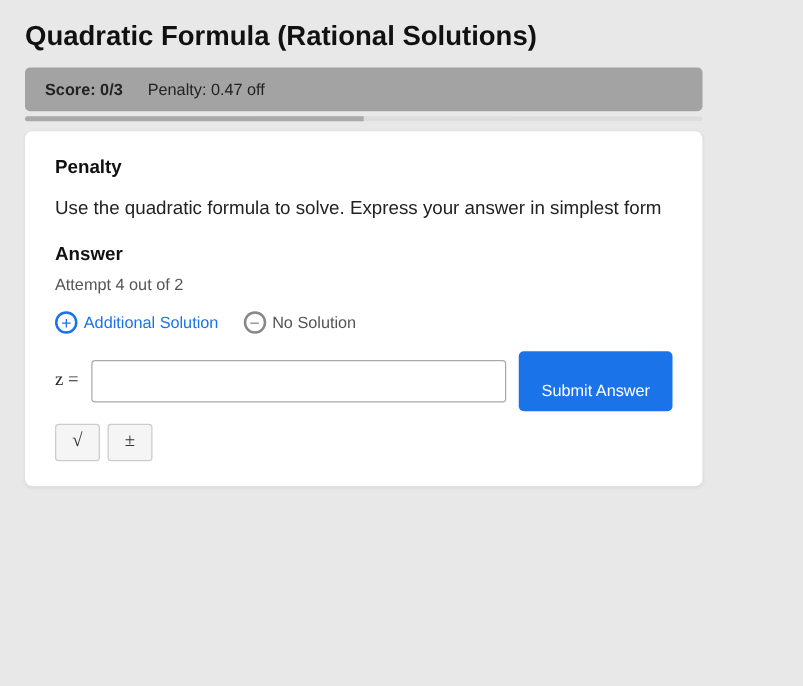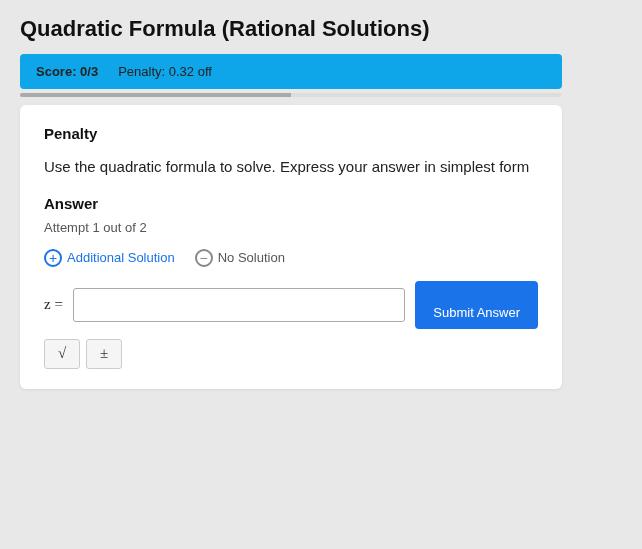--- a/index.html
+++ b/index.html
@@ -17,21 +17,21 @@
       min-height: 549px;
     }
     .page-title {
       font-size: 22px;
       font-weight: bold;
       font-family: Arial, sans-serif;
       color: #111;
       margin-bottom: 12px;
     }
     .score-bar {
-      background: #0ea5e9;
+      background: #a3a3a3;
       border-radius: 4px;
       padding: 10px 16px;
       display: flex;
       align-items: center;
       gap: 20px;
       margin-bottom: 4px;
     }
     .score-label {
       font-size: 13px;
       font-weight: bold;
@@ -221,35 +221,35 @@
     }
   </style>
 </head>
 <body>
 
 <div class="page-wrapper">
   <div class="page-title">Quadratic Formula (Rational Solutions)</div>
 
   <div class="score-bar">
     <span class="score-label">Score: 0/3</span>
-    <span class="penalty-label">Penalty: 0.32 off</span>
+    <span class="penalty-label">Penalty: 0.47 off</span>
   </div>
   <div class="progress-bar-container">
     <div class="progress-bar-fill"></div>
   </div>
 
   <div class="main-card">
     <div class="question-heading">Penalty</div>
     <div class="question-text">Use the quadratic formula to solve. Express your answer in simplest form</div>
 
 
     <div class="answer-section">
       <div class="answer-label-row">
         <span class="answer-bold">Answer</span>
-        <span class="attempt-text">Attempt 1 out of 2</span>
+        <span class="attempt-text">Attempt 4 out of 2</span>
       </div>
 
       <div class="solution-buttons-row">
         <button class="add-solution-btn">
           <span class="circle-plus">+</span>
           <span>Additional Solution</span>
         </button>
         <button class="no-solution-btn">
           <span class="circle-minus">−</span>
           <span>No Solution</span>

